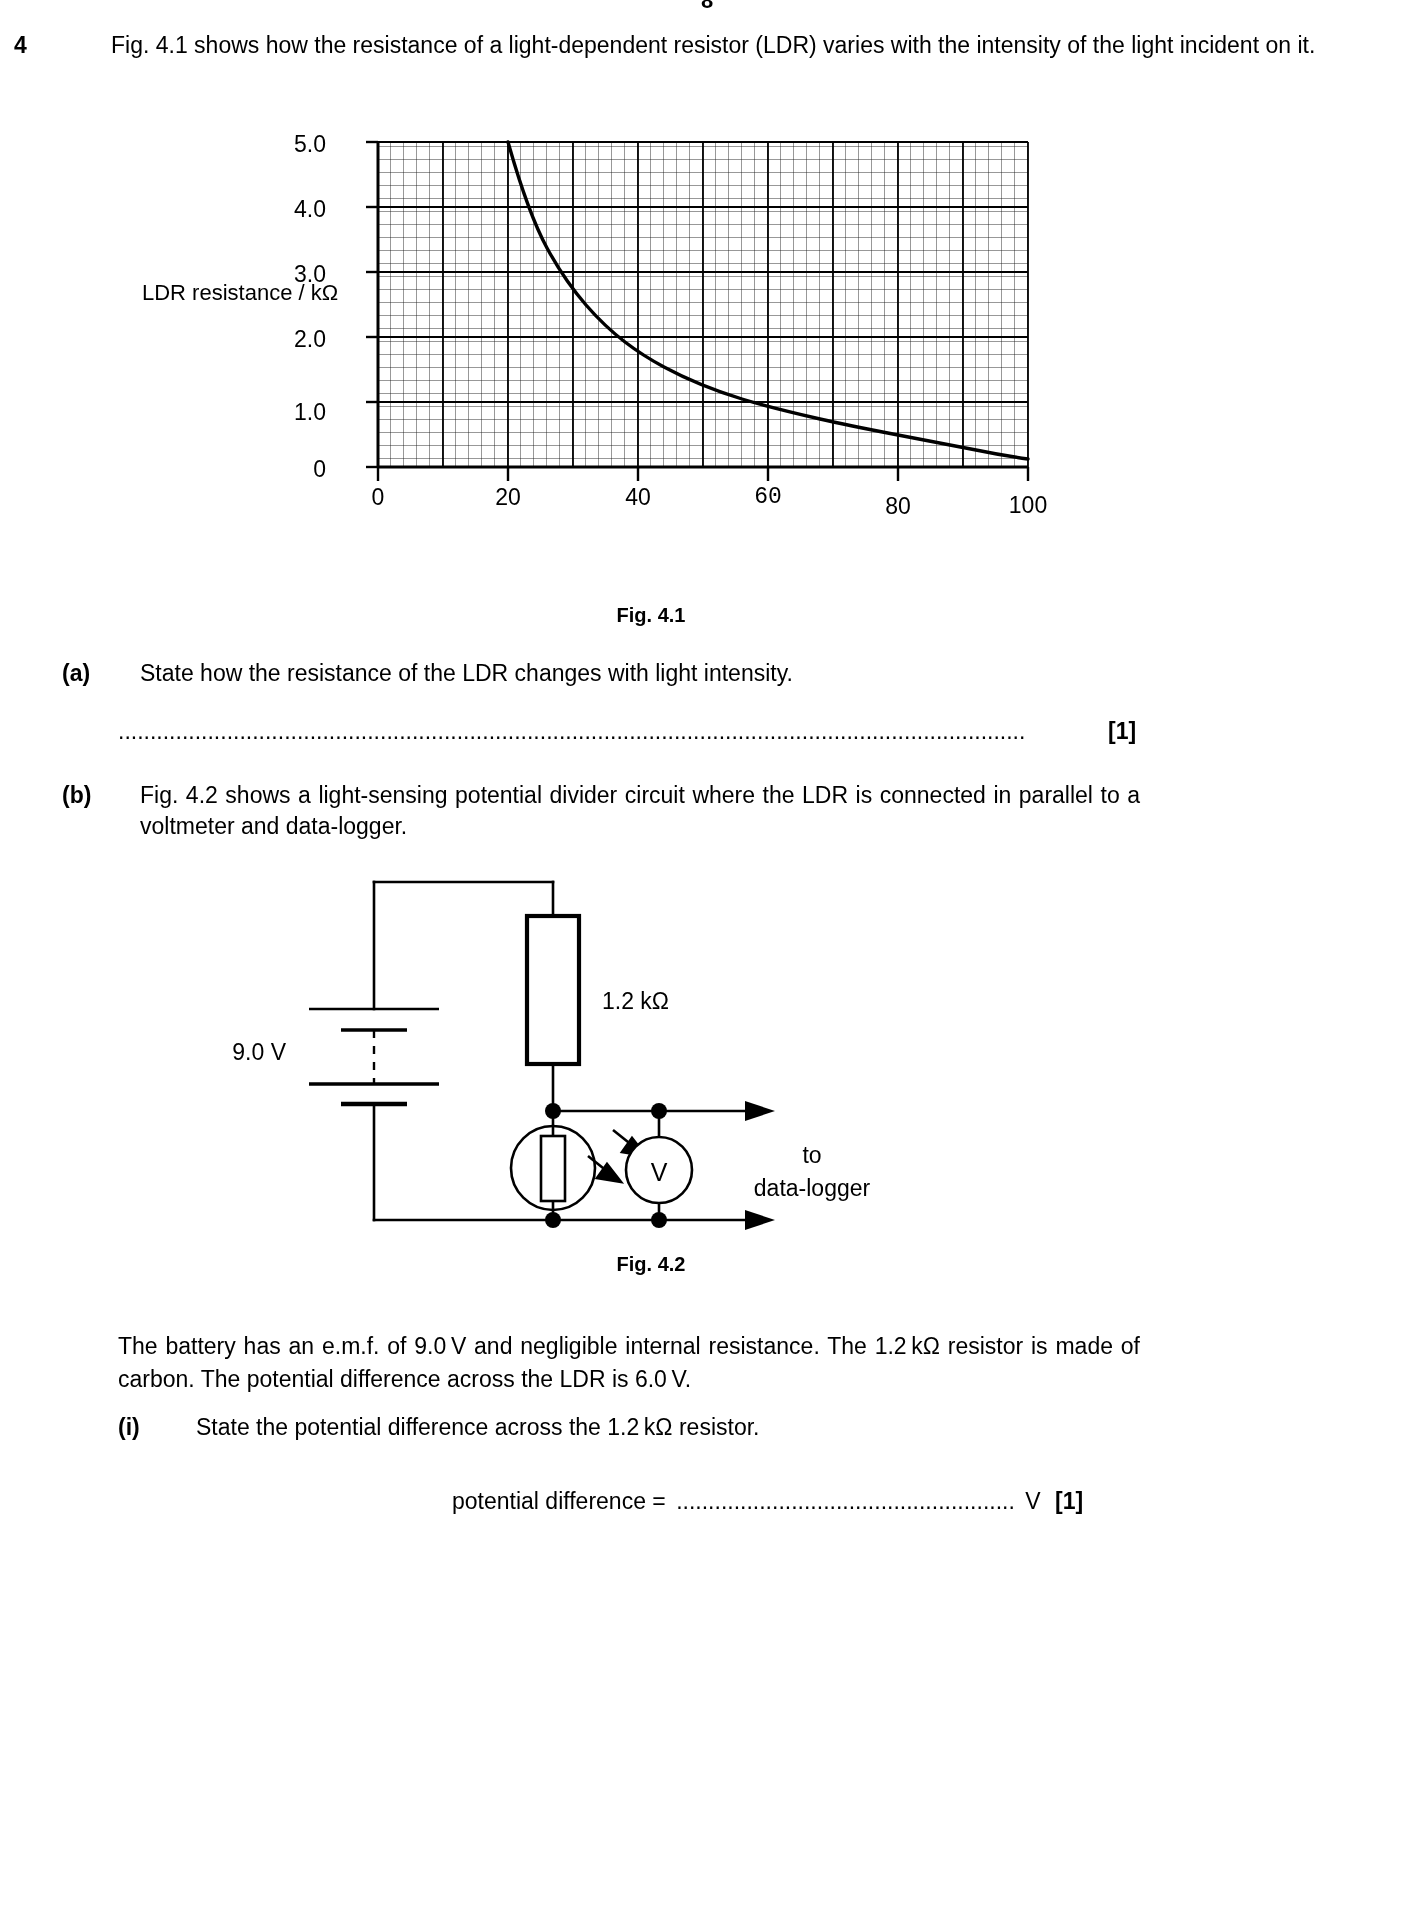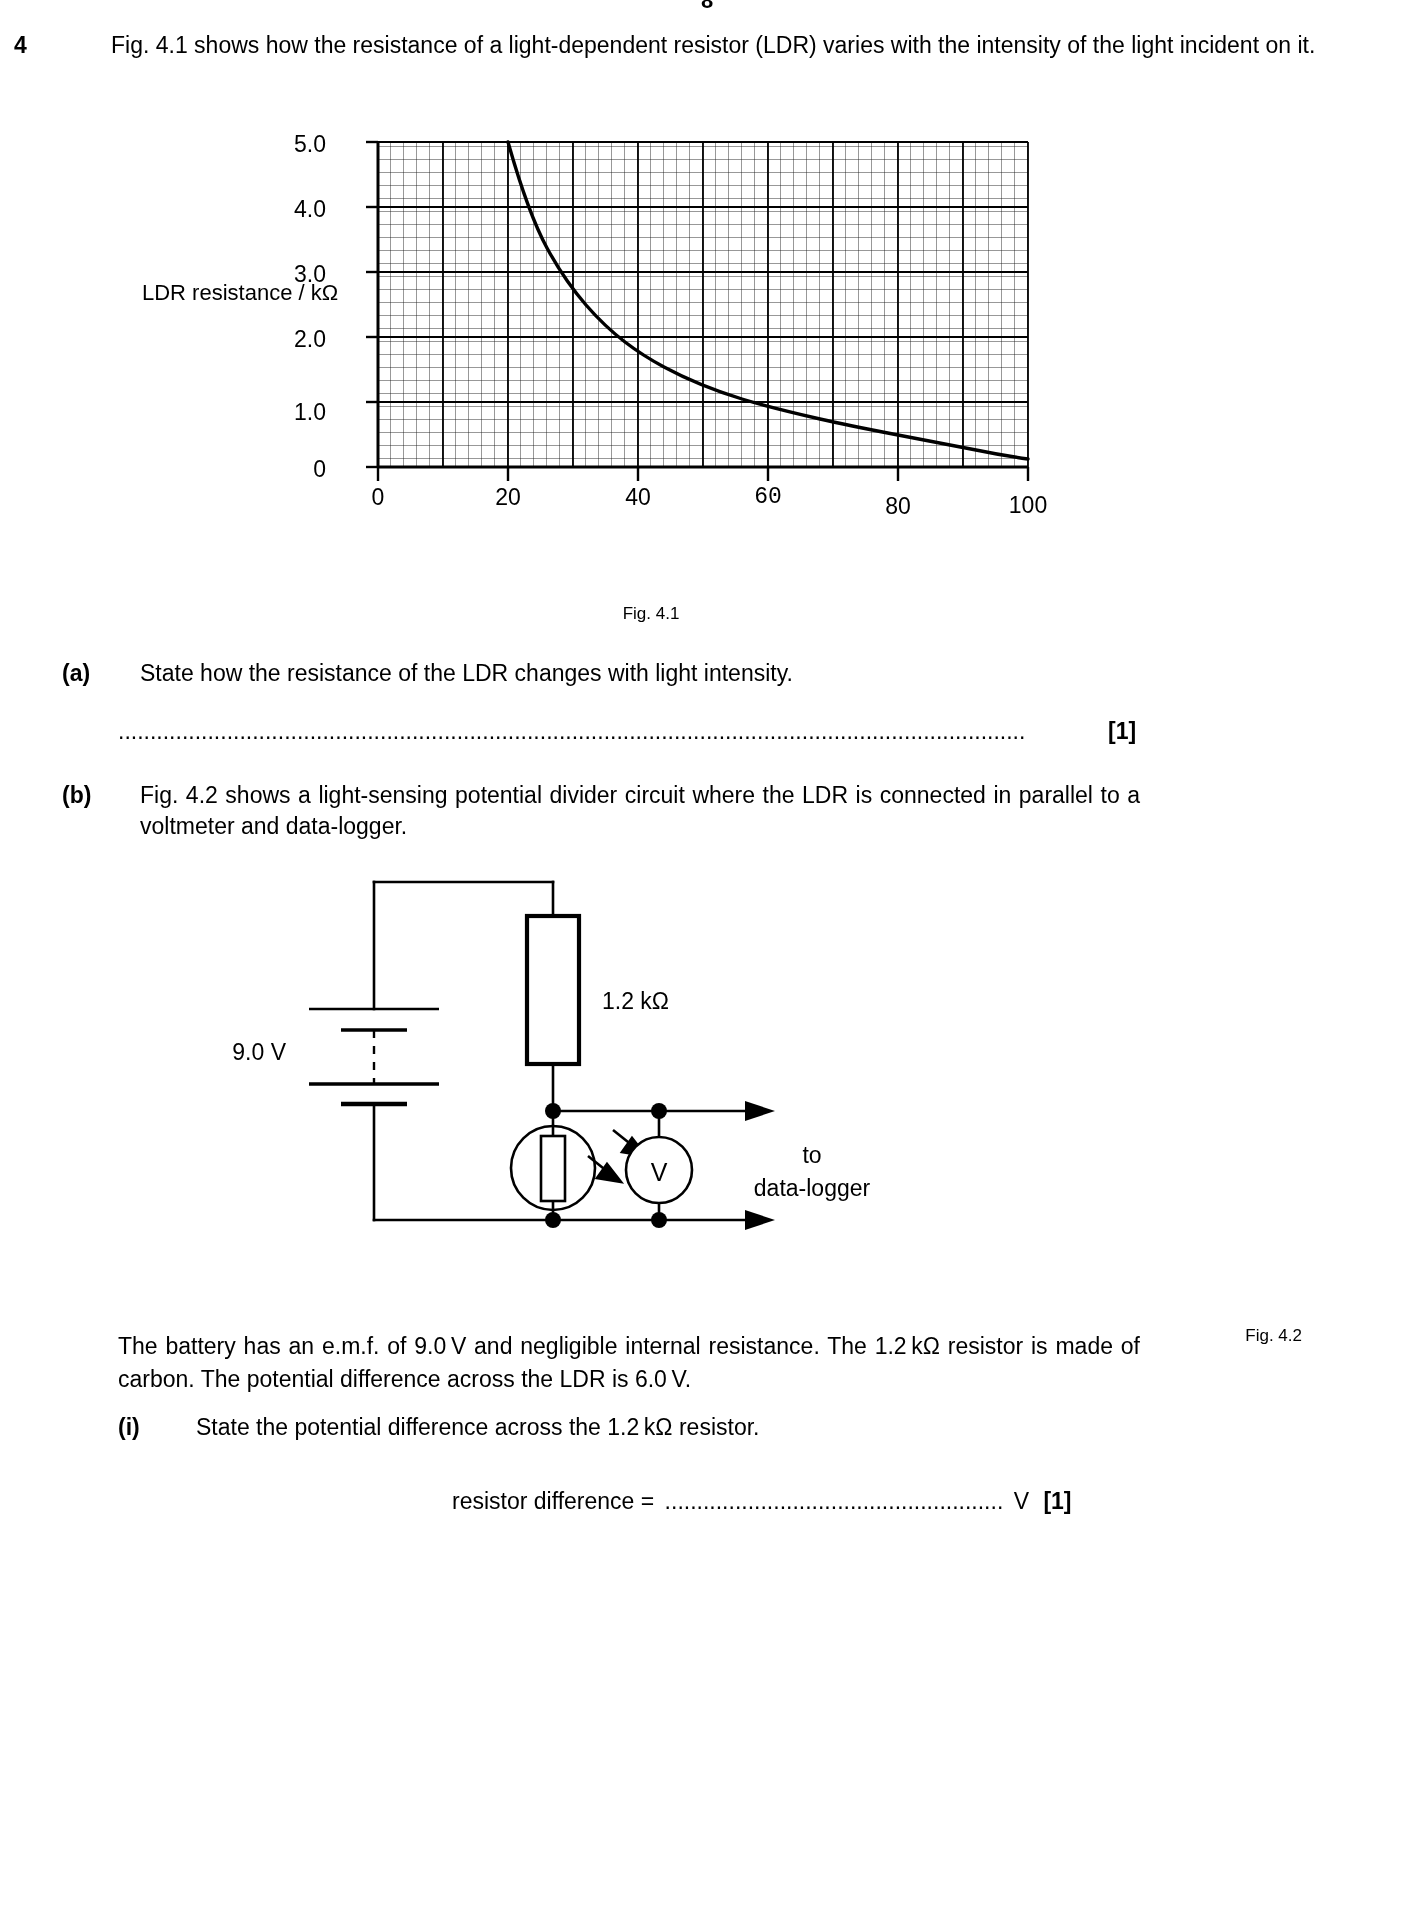--- a/index.html
+++ b/index.html
@@ -77,22 +77,22 @@
     font-size: 23px;
     text-align: center;
     width: 60px;
   }
 
   .figcaption {
     position: absolute;
     left: 0;
     width: 1302px;
     text-align: center;
-    font-size: 17px;
-    font-weight: normal;
+    font-size: 20px;
+    font-weight: bold;
   }
 
   
   .part {
     position: absolute;
     display: flex;
     align-items: flex-start;
     left: 62px;
     width: 1078px;
   }
@@ -313,27 +313,27 @@
     <line x1="553" y1="360" x2="745" y2="360" stroke="#000000" stroke-width="2.6"></line>
     <polygon points="745,350 775,360 745,370" fill="#000000"></polygon>
     <circle cx="553" cy="360" r="8" fill="#000000"></circle>
     <circle cx="659" cy="360" r="8" fill="#000000"></circle>
 
     <text x="812" y="303" font-family="Liberation Sans, sans-serif" font-size="23" text-anchor="middle" id="t-dl1">to</text>
     <text x="812" y="336" font-family="Liberation Sans, sans-serif" font-size="23" text-anchor="middle" id="t-dl2">data-logger</text>
   </svg>
 </div>
 
-<div class="figcaption" style="top:1326px;text-align:right;">Fig. 4.2</div>
+<div class="figcaption" style="top:1253px;">Fig. 4.2</div>
 
 <div class="plain-para" style="top:1330px;">The battery has an e.m.f. of 9.0 V and negligible internal resistance. The 1.2 kΩ resistor is made of carbon. The potential difference across the LDR is 6.0 V.</div>
 
 <div class="part" style="top:1412px; left:118px; width:1022px;">
   <div class="part-label">(i)</div>
   <div class="part-text nojust">State the potential difference across the 1.2 kΩ resistor.</div>
 </div>
 
 <div class="answer-row" style="left:452px; top:1488px;">
-  <span>resistor difference =</span>
+  <span>potential difference =</span>
   <span style="margin:0 4px;">.....................................................</span>
   <span>V</span>
   <span style="font-weight:bold; margin-left:8px;">[1]</span>
 </div>
 
 </body></html>

